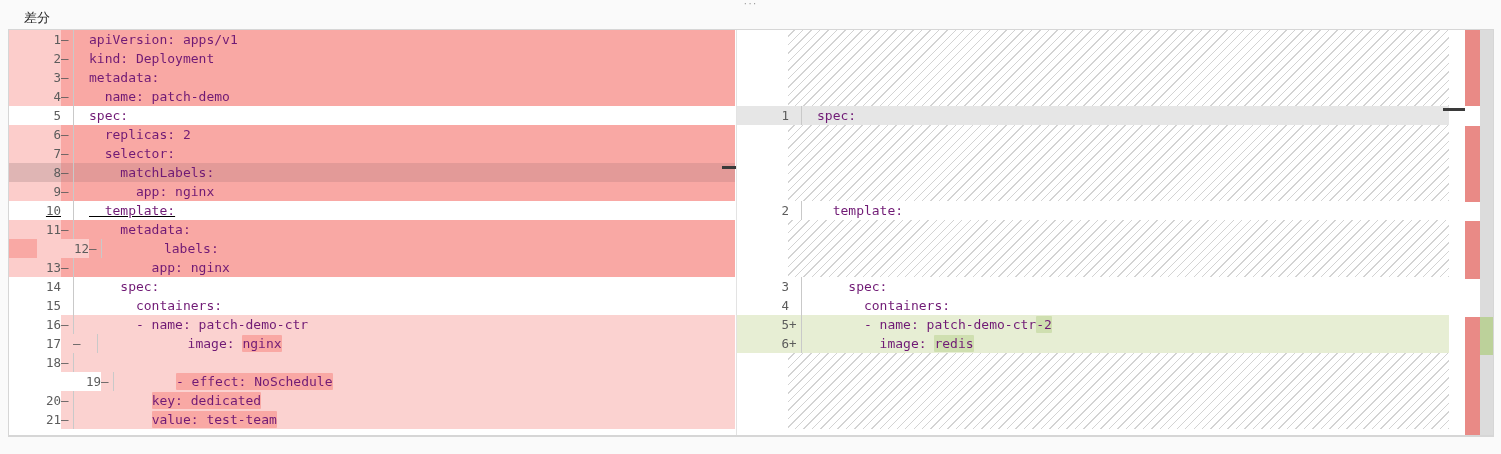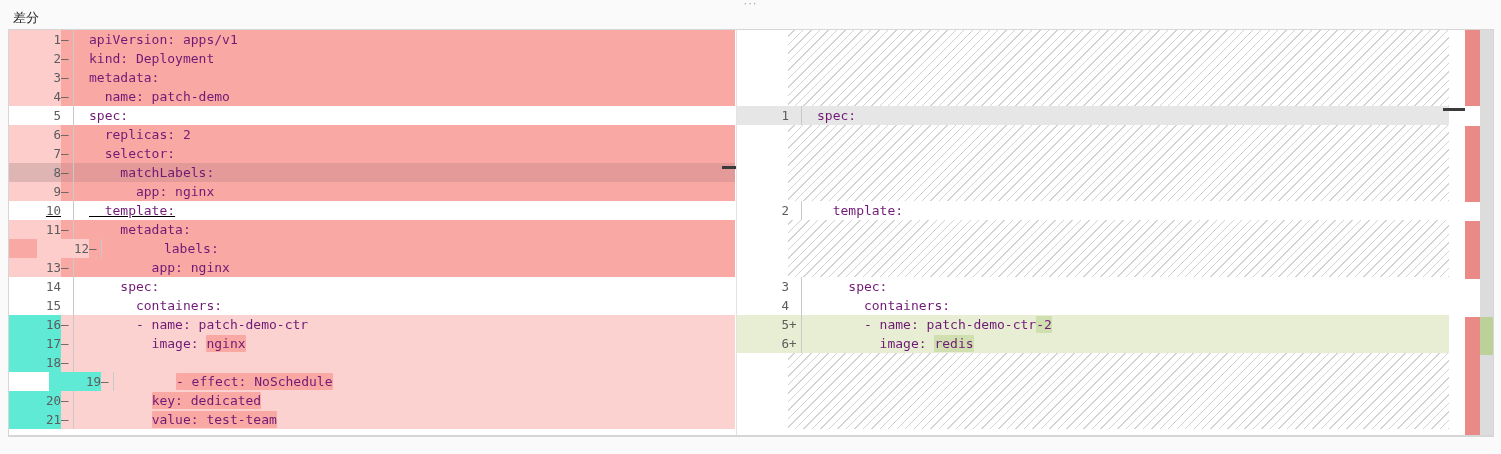--- a/index.html
+++ b/index.html
@@ -16,21 +16,21 @@
   
   .top-dots {
     position: absolute; top: 0px; left: 0; width: 1501px; height: 9px;
     text-align: center; color: #9b9b9b; font-size: 11px; line-height: 7px;
     letter-spacing: 1px; user-select: none;
   }
 
   
   .diff-header {
     position: absolute; top: 8px; left: 0; width: 1501px; height: 20px;
-    padding-left: 13px; font-size: 13px; color: #1f1f1f; line-height: 20px;
+    padding-left: 24px; font-size: 13px; color: #1f1f1f; line-height: 20px;
   }
 
   
   .diff-frame {
     position: absolute; top: 29px; left: 8px;
     width: 1486px; height: 407px;
     border: 1px solid #d6d6d6; background: #ffffff;
     overflow: hidden;
   }
 
@@ -77,21 +77,21 @@
     overflow: hidden;
   }
   .row .code .hl { padding: 1px 0; border-radius: 1px; }
 
   
   .row.del          { background: #f9a8a4; }
   .row.del .gutter  { background: #fccdcb; }
   .row.del-strong   { background: #e39a98; }
   .row.del-strong .gutter { background: #dfb5b4; }
   .row.del-light    { background: #fbd2d0; }
-  .row.del-light .gutter  { background: #5eead4; }
+  .row.del-light .gutter  { background: #ffffff; }
   .row.del-light .code .hl { background: #f9a8a4; }
   .row.ctx          { background: #ffffff; }
   .row.ctx .gutter  { background: #ffffff; }
 
   
   .row.add          { background: #e7eed4; }
   .row.add .gutter  { background: #e7eed4; }
   .row.add .code .hl{ background: #cfdfb0; }
   .row.ctx-hl         { background: #e6e6e6; }
   .row.ctx-hl .gutter { background: #e6e6e6; }
@@ -133,21 +133,21 @@
           <div class="row del" style="top: 114px;"><div class="gutter">7</div><div class="sign">–</div><div class="fold"></div><div class="code">  selector:</div></div>
           <div class="row del-strong" style="top: 133px;"><div class="gutter">8</div><div class="sign">–</div><div class="fold"></div><div class="code">    matchLabels:</div></div>
           <div class="row del" style="top: 152px;"><div class="gutter">9</div><div class="sign">–</div><div class="fold"></div><div class="code">      app: nginx</div></div>
           <div class="row ctx" style="top: 171px; text-decoration: underline;"><div class="gutter">10</div><div class="sign"></div><div class="fold"></div><div class="code">  template:</div></div>
           <div class="row del" style="top: 190px;"><div class="gutter">11</div><div class="sign">–</div><div class="fold"></div><div class="code">    metadata:</div></div>
           <div class="row del" style="top: 209px; padding-left: 28px;"><div class="gutter">12</div><div class="sign">–</div><div class="fold"></div><div class="code">      labels:</div></div>
           <div class="row del" style="top: 228px;"><div class="gutter">13</div><div class="sign">–</div><div class="fold"></div><div class="code">        app: nginx</div></div>
           <div class="row ctx" style="top: 247px;"><div class="gutter">14</div><div class="sign"></div><div class="fold"></div><div class="code">    spec:</div></div>
           <div class="row ctx" style="top: 266px;"><div class="gutter">15</div><div class="sign"></div><div class="fold"></div><div class="code">      containers:</div></div>
           <div class="row del-light" style="top: 285px;"><div class="gutter">16</div><div class="sign">–</div><div class="fold"></div><div class="code"><span>      - name: patch-demo-ctr</span></div></div>
-          <div class="row del-light" style="top: 304px;"><div class="gutter">17</div><div class="sign">–</div><div class="fold"></div><div class="code"><span>        image: </span><span class="hl">nginx</span></div></div>
+          <div class="row del-light" style="top: 304px; gap: 12px;"><div class="gutter">17</div><div class="sign">–</div><div class="fold"></div><div class="code"><span>        image: </span><span class="hl">nginx</span></div></div>
           <div class="row del-light" style="top: 323px;"><div class="gutter">18</div><div class="sign">–</div><div class="fold"></div></div>
           <div class="row del-light" style="top: 342px; margin-left: 40px;"><div class="gutter">19</div><div class="sign">–</div><div class="fold"></div><div class="code"><span>      </span><span class="hl">- effect: NoSchedule</span></div></div>
           <div class="row del-light" style="top: 361px;"><div class="gutter">20</div><div class="sign">–</div><div class="fold"></div><div class="code"><span>        </span><span class="hl">key: dedicated</span></div></div>
           <div class="row del-light" style="top: 380px;"><div class="gutter">21</div><div class="sign">–</div><div class="fold"></div><div class="code"><span>        </span><span class="hl">value: test-team</span></div></div>
         </div>
 
       <div class="pane pane-right" id="pane-right">
 
       <div class="hatch" style="top: 0px; height: 76px; left: 51px; right: 0px;"></div>
           <div class="hatch" style="top: 95px; height: 76px; left: 51px; right: 0px;"></div>

